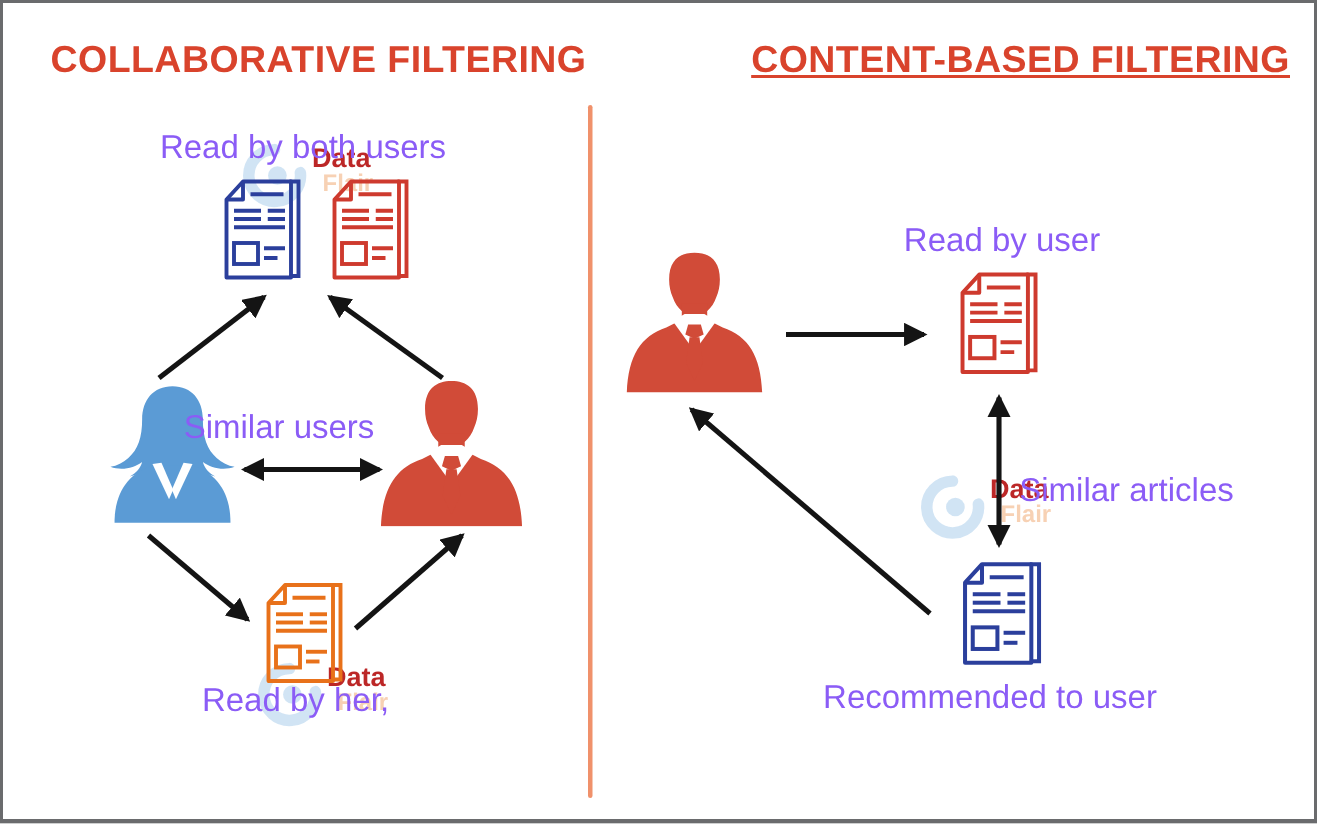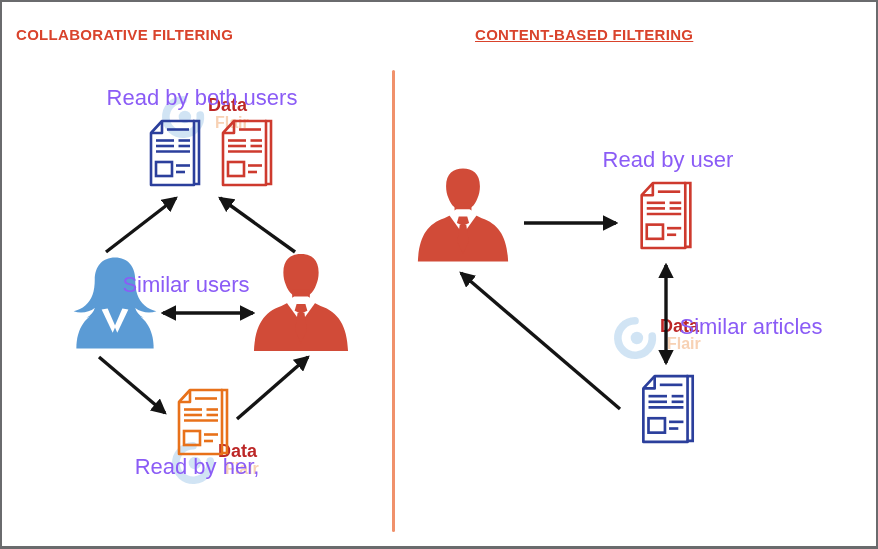--- a/index.html
+++ b/index.html
@@ -7,22 +7,22 @@
     position:relative;
     width:874px;height:544px;
     background:#ffffff;
     border:2px solid #6a6b6d;
     border-bottom-width:3px;
     overflow:hidden;
     font-family:"Liberation Sans", sans-serif;
   }
   .abs{position:absolute;}
   .title{
-    font-size:15px;font-weight:bold;color:#D9432C;
-    letter-spacing:.3px;text-align:left;white-space:nowrap;
+    font-size:25px;font-weight:bold;color:#D9432C;
+    letter-spacing:.3px;text-align:right;white-space:nowrap;
   }
   .label{
     font-size:22px;color:#8b5cf6;text-align:center;white-space:nowrap;
   }
   .divider{
     width:3px;background:#F0916B;border-radius:2px;
   }
   .doc{color:#2B3F9C;}
   .doc.red{color:#CE3A2E;}
   .doc.orange{color:#E8711A;}
@@ -145,20 +145,21 @@
   <svg class="abs doc red" style="left:634px;top:177px;" width="58" height="73">
       <use href="#sym-doc"></use>
     </svg>
 
   <div class="abs label" style="left:672px;top:312px;width:154px;">Similar articles</div>
 
   <svg class="abs doc" style="left:636px;top:370px;" width="58" height="74">
       <use href="#sym-doc"></use>
     </svg>
 
+  <div class="abs label" style="left:538px;top:450px;width:240px;">Recommended to user</div>
 
   <svg class="abs" style="left:0;top:0;" width="874" height="544">
     <defs>
       <marker id="ah" viewBox="0 0 10 10" refX="8.5" refY="5" markerWidth="4.6" markerHeight="4.6" orient="auto-start-reverse">
         <path d="M0,0 L10,5 L0,10 Z" fill="#141414"></path>
       </marker>
     </defs>
     <g stroke="#141414" stroke-width="3.4" fill="none">
       <line x1="104" y1="250" x2="174" y2="196" marker-end="url(#ah)"></line>
       <line x1="293" y1="250" x2="218" y2="196" marker-end="url(#ah)"></line>

